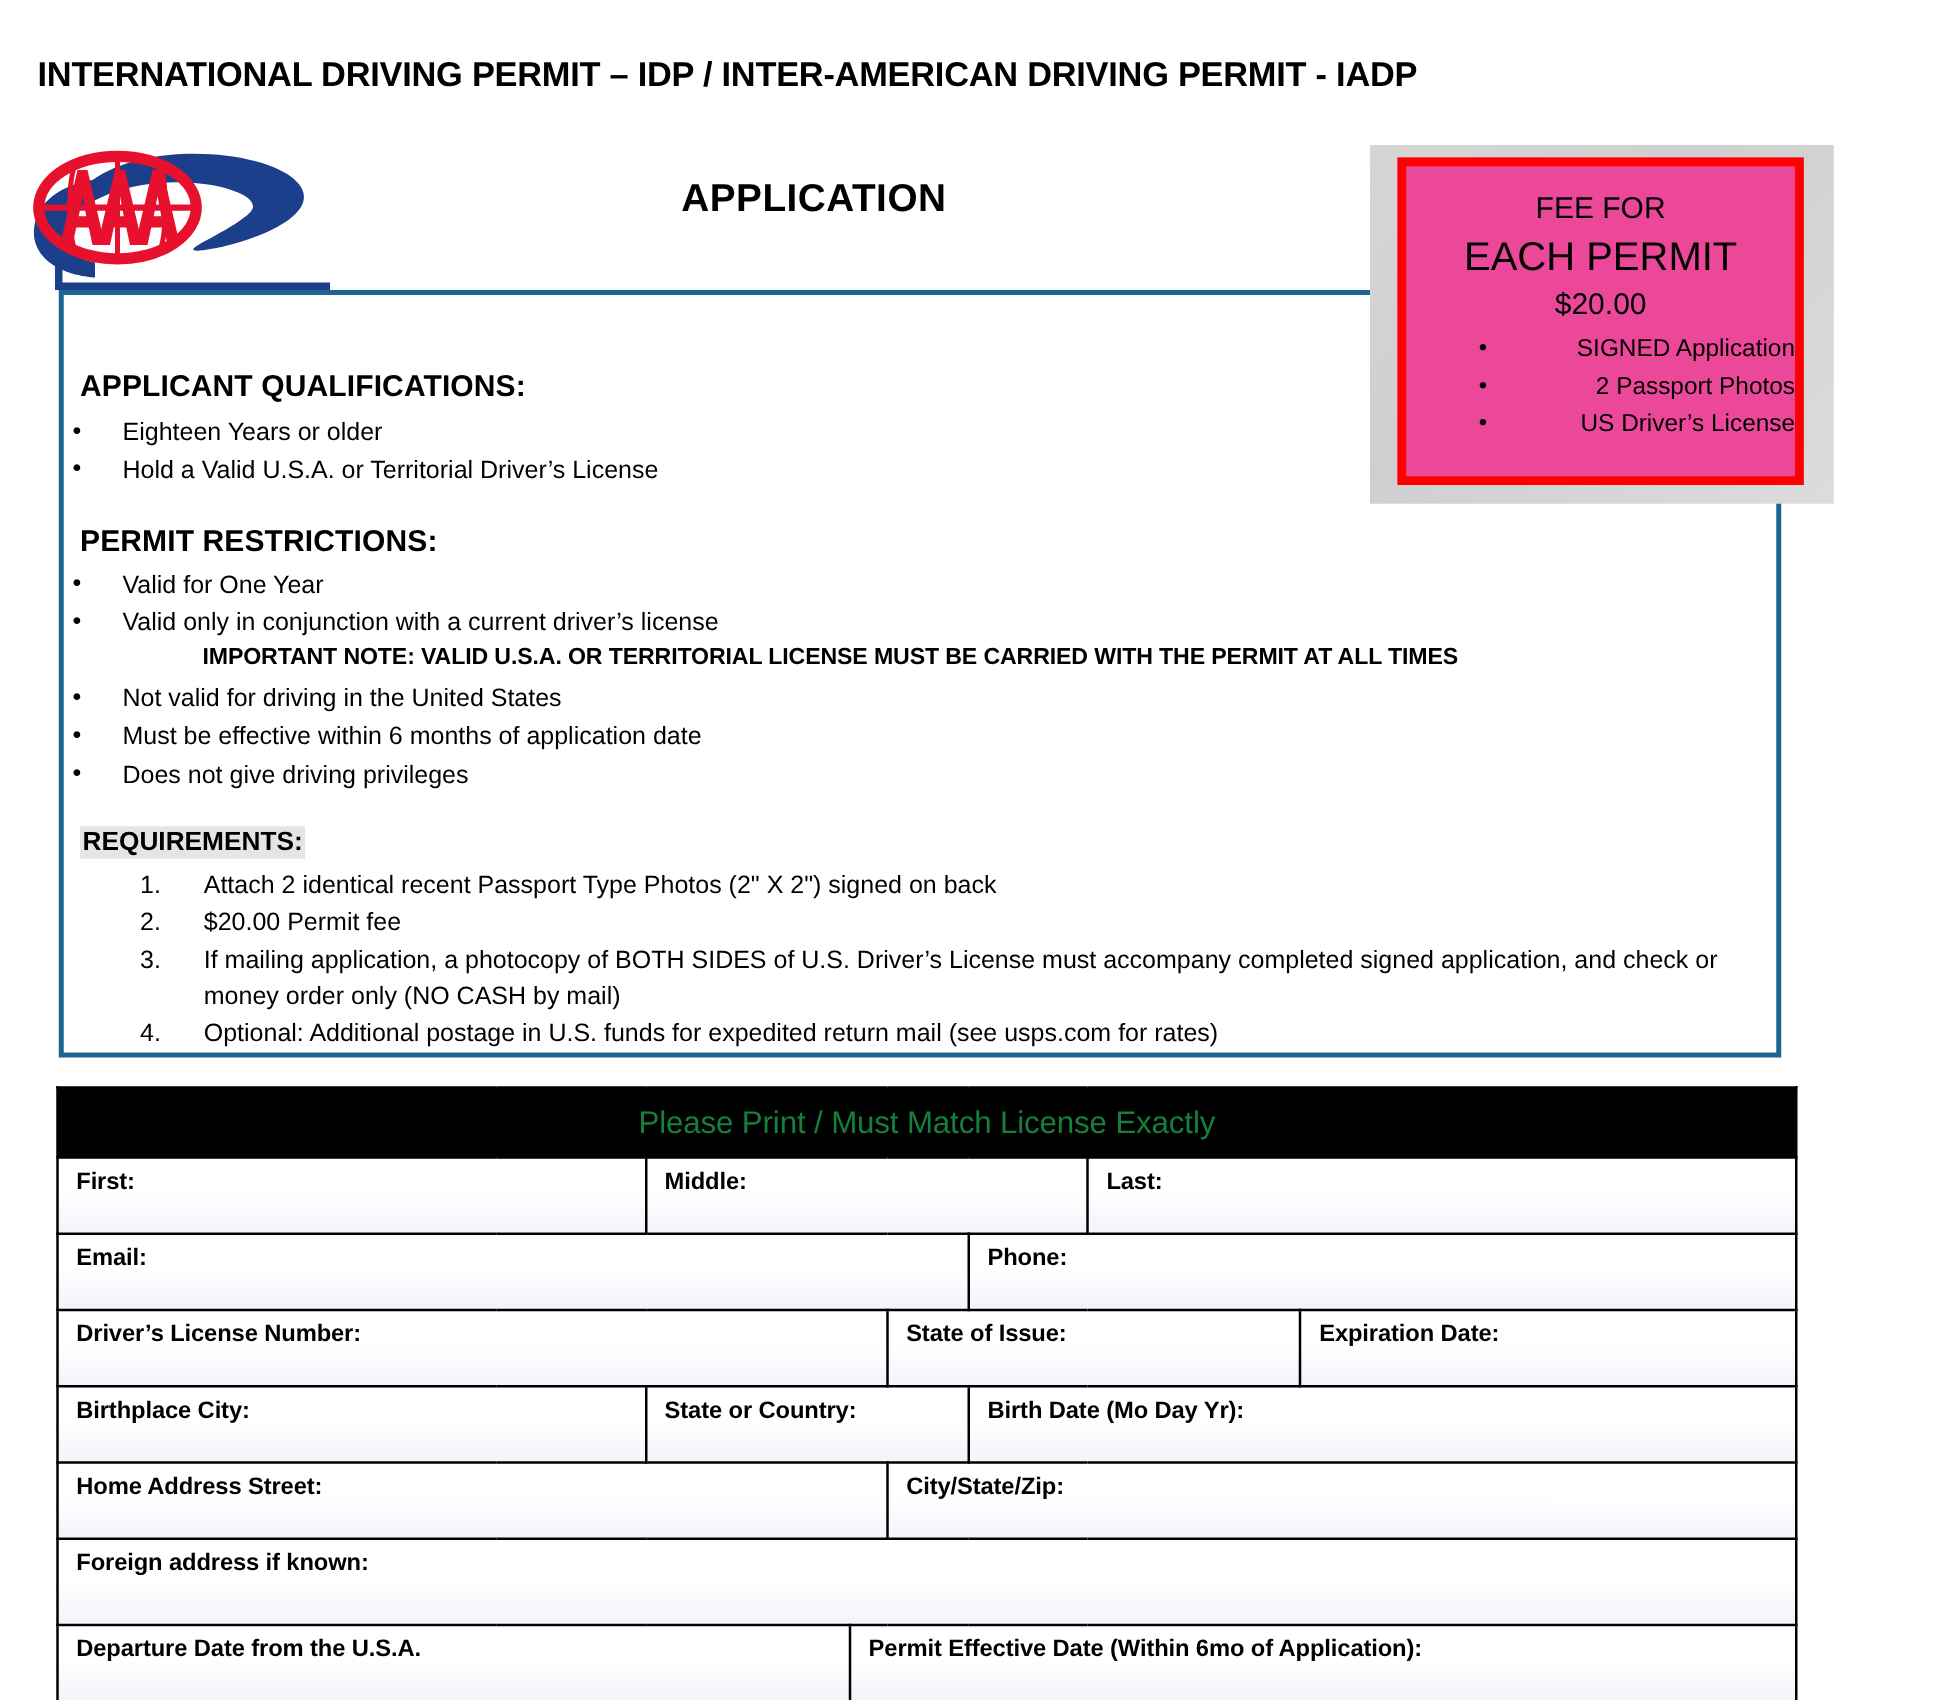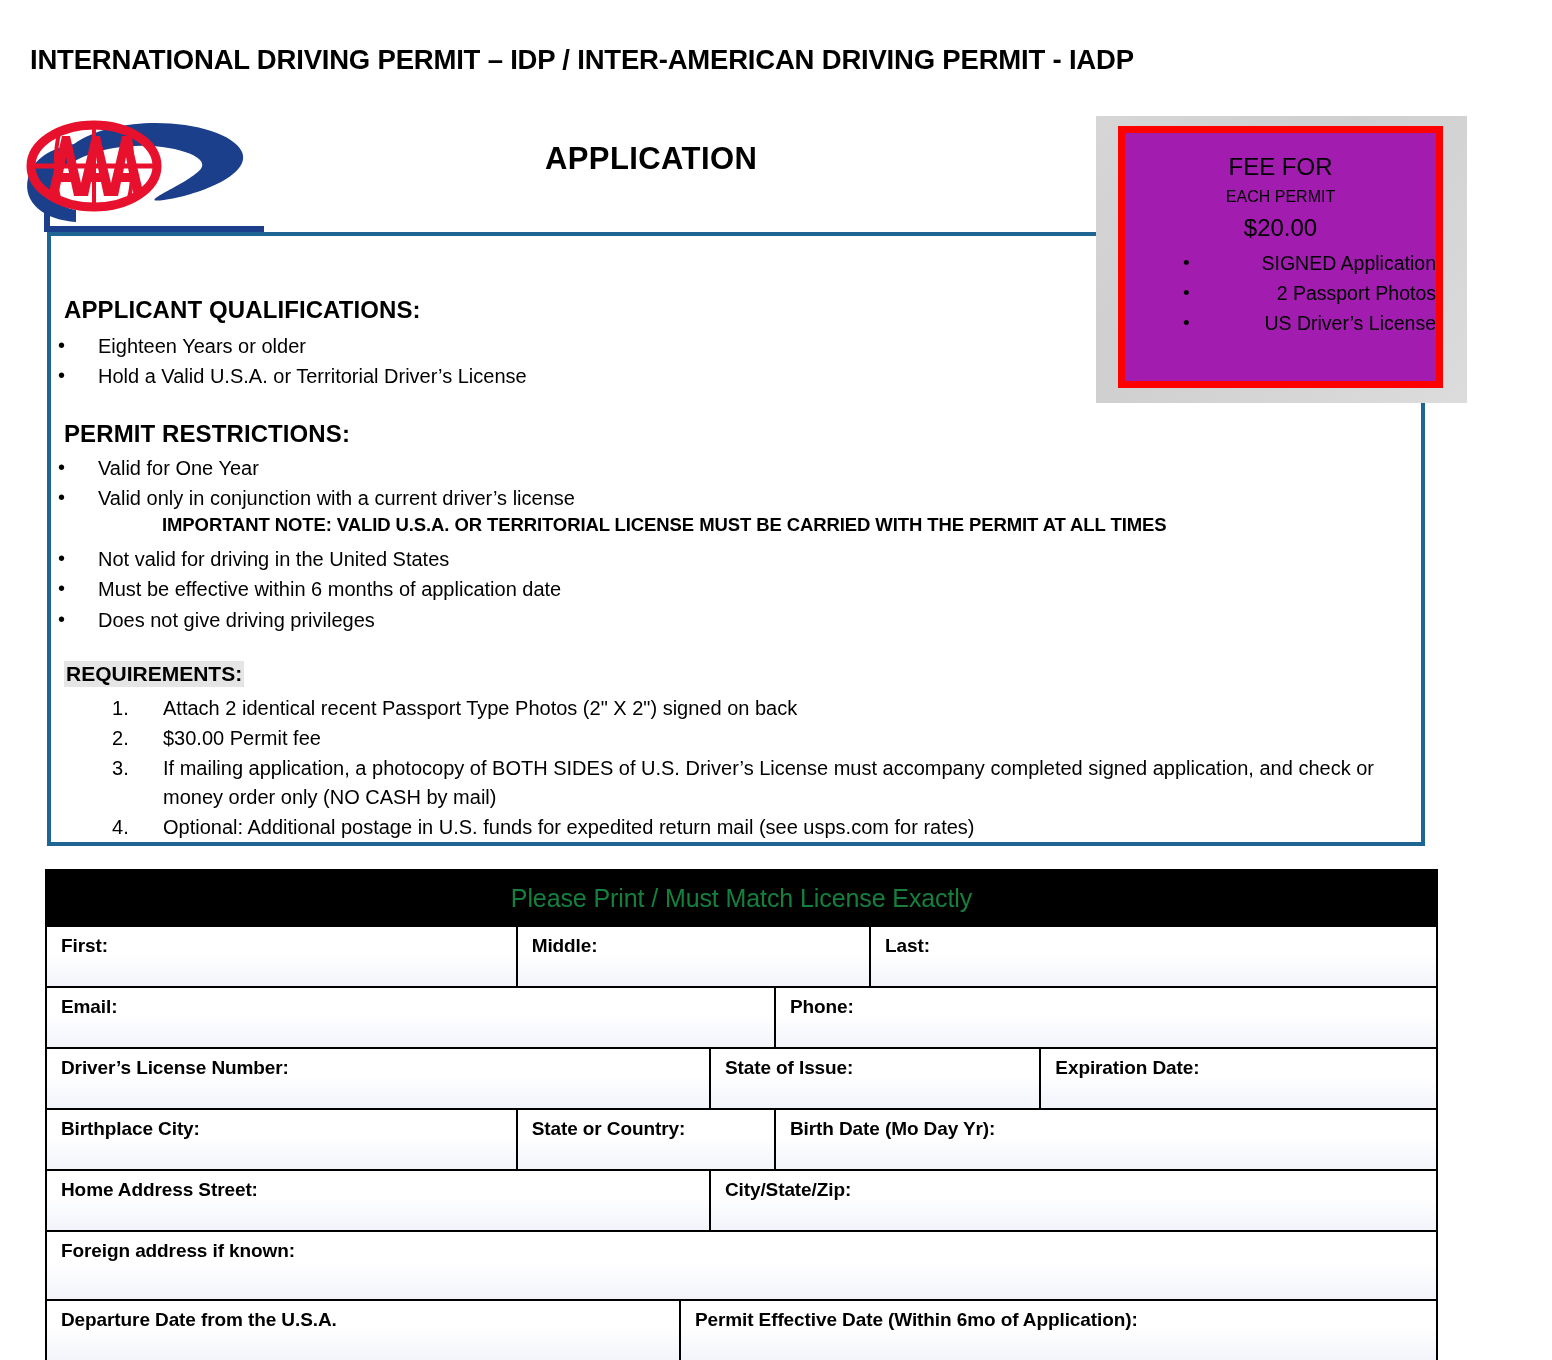--- a/index.html
+++ b/index.html
@@ -55,28 +55,28 @@
     height: 287px;
     background: linear-gradient(135deg, #d6d6d6 0%, #cfcfcf 40%, #dcdcdc 100%);
   }
   #fee-box {
     position: absolute;
     left: 1118px;
     top: 126px;
     width: 325px;
     height: 262px;
     border: 7px solid #ff0000;
-    background: #a21caf;
+    background: #ec4899;
     box-sizing: border-box;
     text-align: center;
     font-size: 21.5px;
     line-height: 1.0;
   }
   #fee-box .fee-title-1 { margin-top: 22px; font-size: 24px; }
-  #fee-box .fee-title-2 { margin-top: 10px; font-size: 16px; }
+  #fee-box .fee-title-2 { margin-top: 10px; font-size: 32px; }
   #fee-box .fee-amount  { margin-top: 11px; font-size: 24px; }
   #fee-box ul {
     margin: 8px 0 0 0;
     padding-left: 90px;
     text-align: right;
     list-style: none;
   }
   #fee-box ul li {
     position: relative;
     font-size: 19.5px;
@@ -255,21 +255,21 @@
 <div class="note-line" style="left:162px; top:514px;">IMPORTANT NOTE: VALID U.S.A. OR TERRITORIAL LICENSE MUST BE CARRIED WITH THE PERMIT AT ALL TIMES</div>
 <ul class="sec-list" style="left:0; top:544px;">
   <li>Not valid for driving in the United States</li>
   <li>Must be effective within 6 months of application date</li>
   <li>Does not give driving privileges</li>
 </ul>
 
 <div id="req-head">REQUIREMENTS:</div>
 <ol id="req-list">
   <li>Attach 2 identical recent Passport Type Photos (2" X 2") signed on back</li>
-  <li>$30.00 Permit fee</li>
+  <li>$20.00 Permit fee</li>
   <li>If mailing application, a photocopy of BOTH SIDES of U.S. Driver’s License must accompany completed signed application, and check or money order only (NO CASH by mail)</li>
   <li>Optional:  Additional postage in U.S. funds for expedited return mail (see usps.com for rates)</li>
 </ol>
 
 <div id="fee-box-shadow"></div>
 <div id="fee-box">
   <div class="fee-title-1">FEE FOR</div>
   <div class="fee-title-2">EACH PERMIT</div>
   <div class="fee-amount">$20.00</div>
   <ul>

